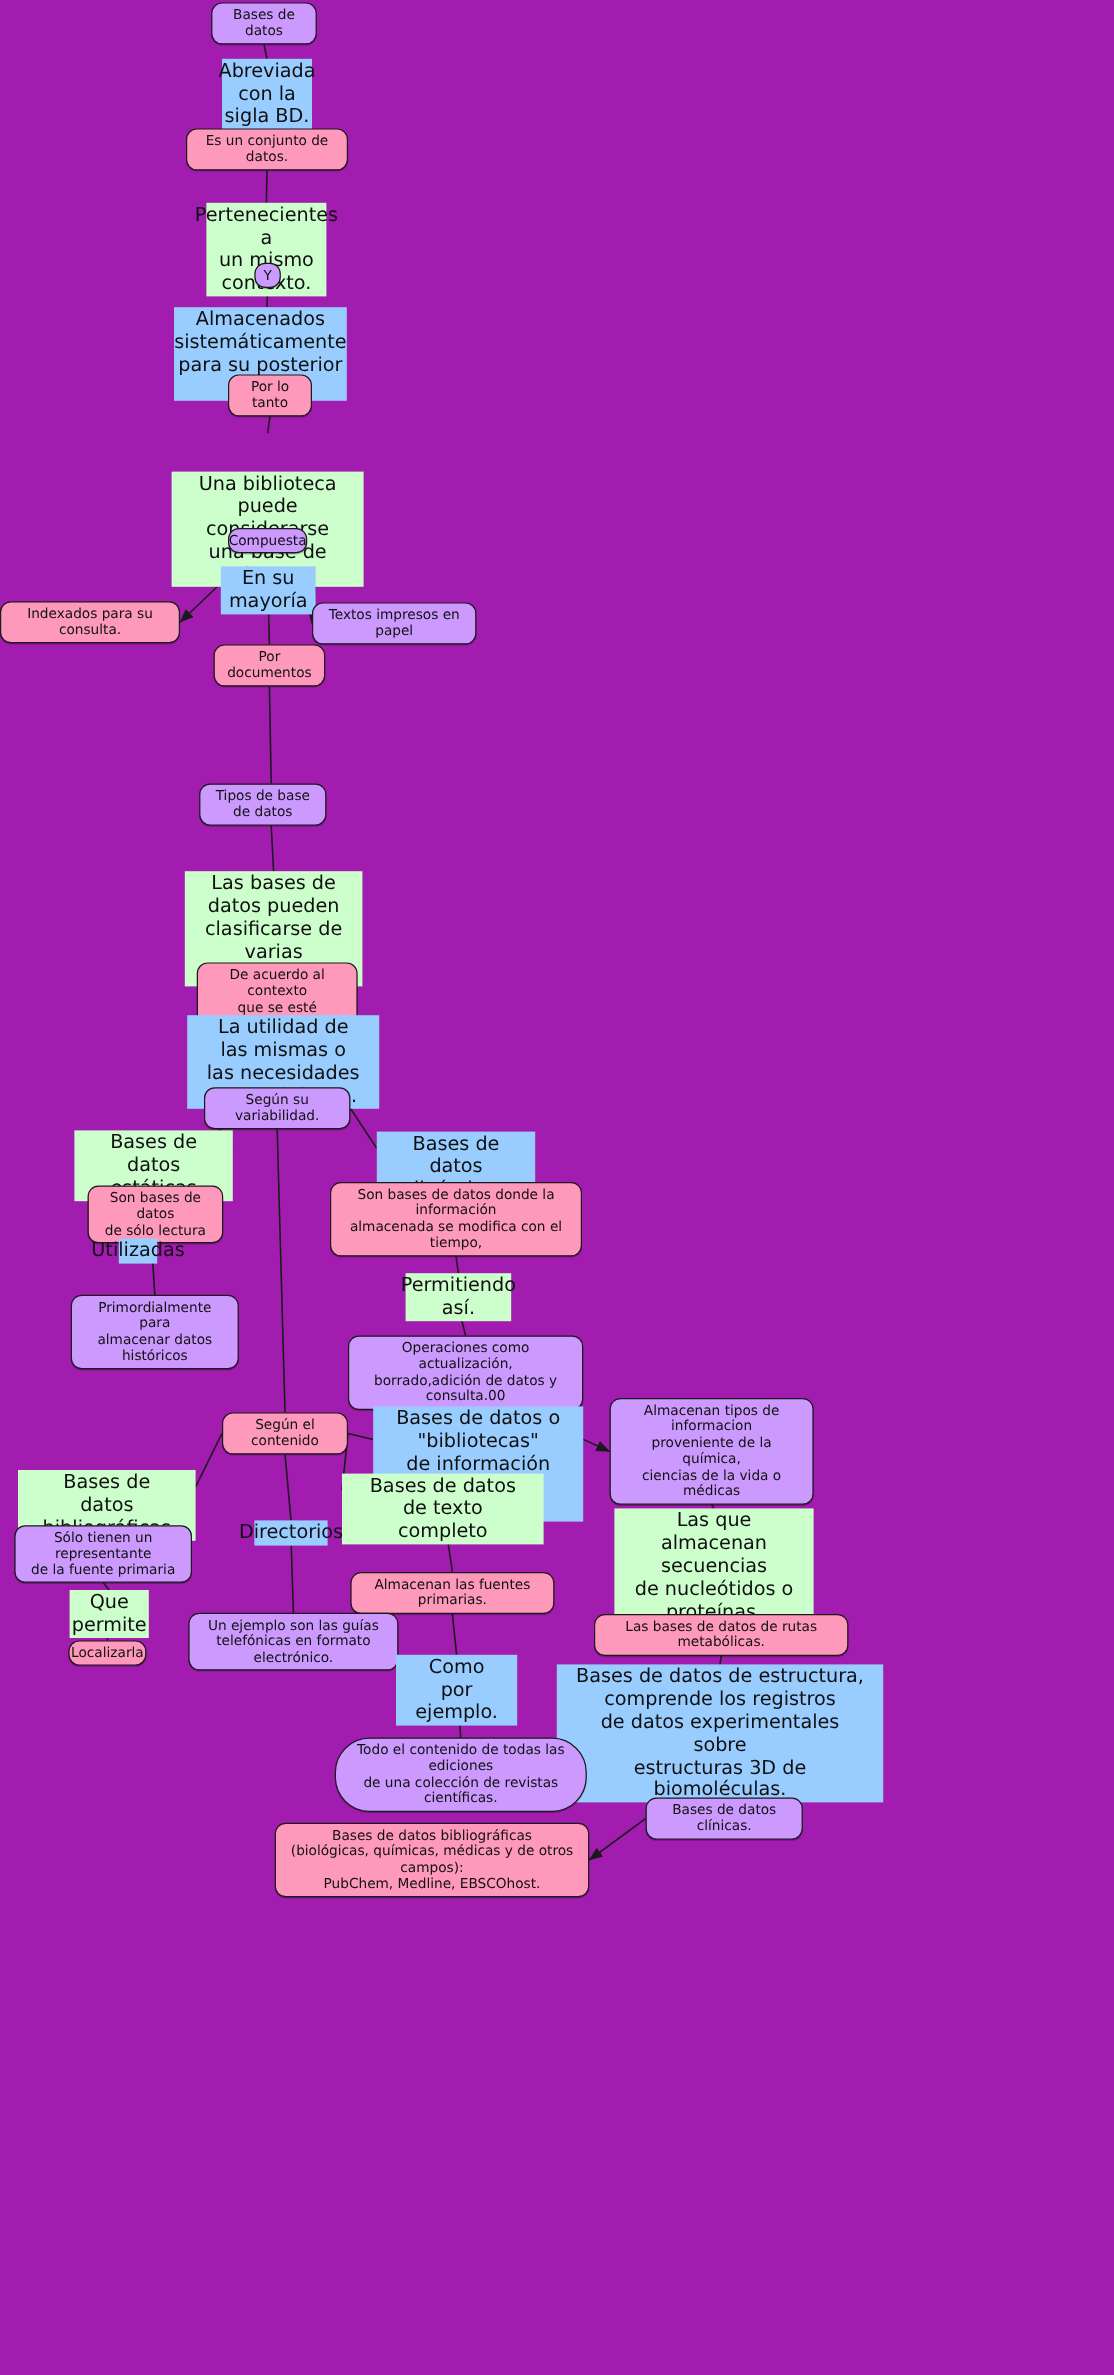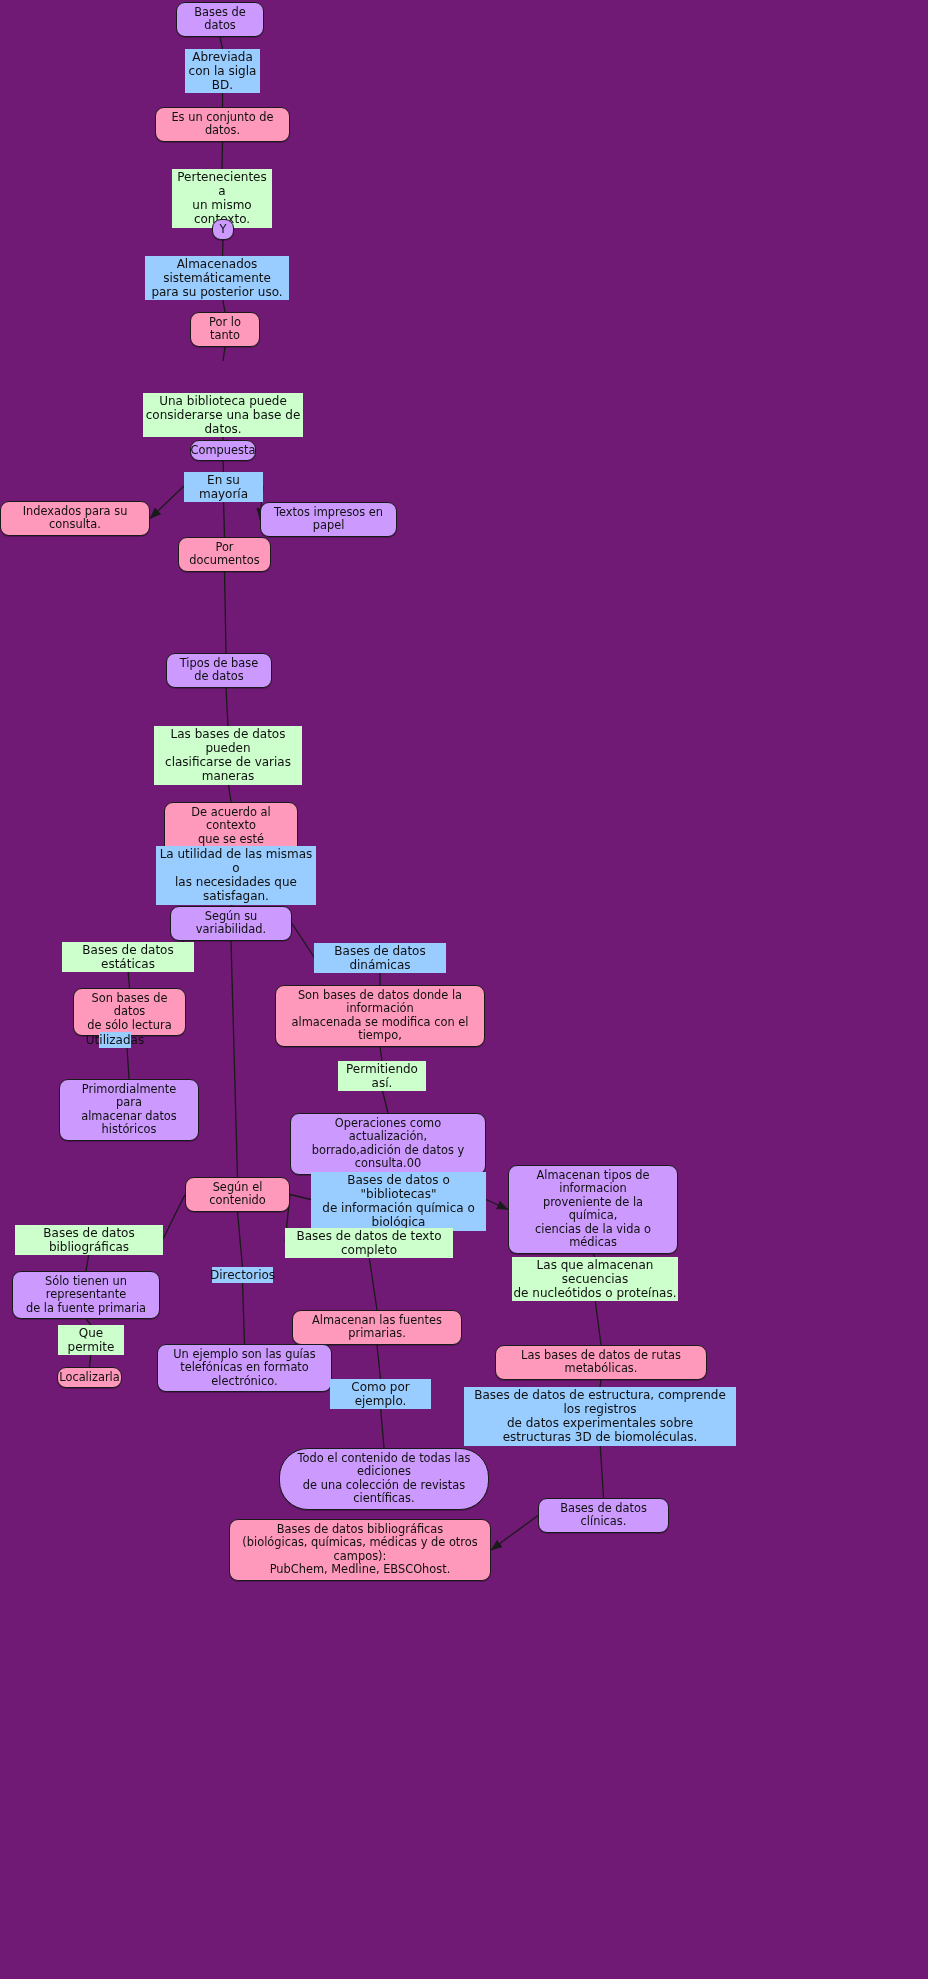--- a/index.html
+++ b/index.html
@@ -7,21 +7,21 @@
     padding: 0;
     background: #ffffff;
   }
   body {
     font-family: "DejaVu Sans", sans-serif;
   }
   #canvas {
     position: relative;
     width: 928px;
     height: 1979px;
-    background: #701a75;
+    background: #a21caf;
     overflow: hidden;
   }
   #edges {
     position: absolute;
     left: 0;
     top: 0;
     width: 928px;
     height: 1979px;
     pointer-events: none;
   }
@@ -41,22 +41,22 @@
     border-radius: 9px;
     padding: 3px 9px;
     font-size: 11.4px;
     color: #101010;
     box-shadow: 0 1px 0 rgba(0,0,0,0.25);
   }
   .box.purple { background: #cc99ff; }
   .box.pink   { background: #ff99bb; }
   
   .label {
-    padding: 1px 0;
-    font-size: 12px;
+    padding: 1px 16px;
+    font-size: 16px;
     color: #101010;
     border: none;
     border-radius: 0;
   }
   .label.blue  { background: #99ccff; }
   .label.green { background: #ccffcc; }
 </style>
 </head>
 <body>
 

